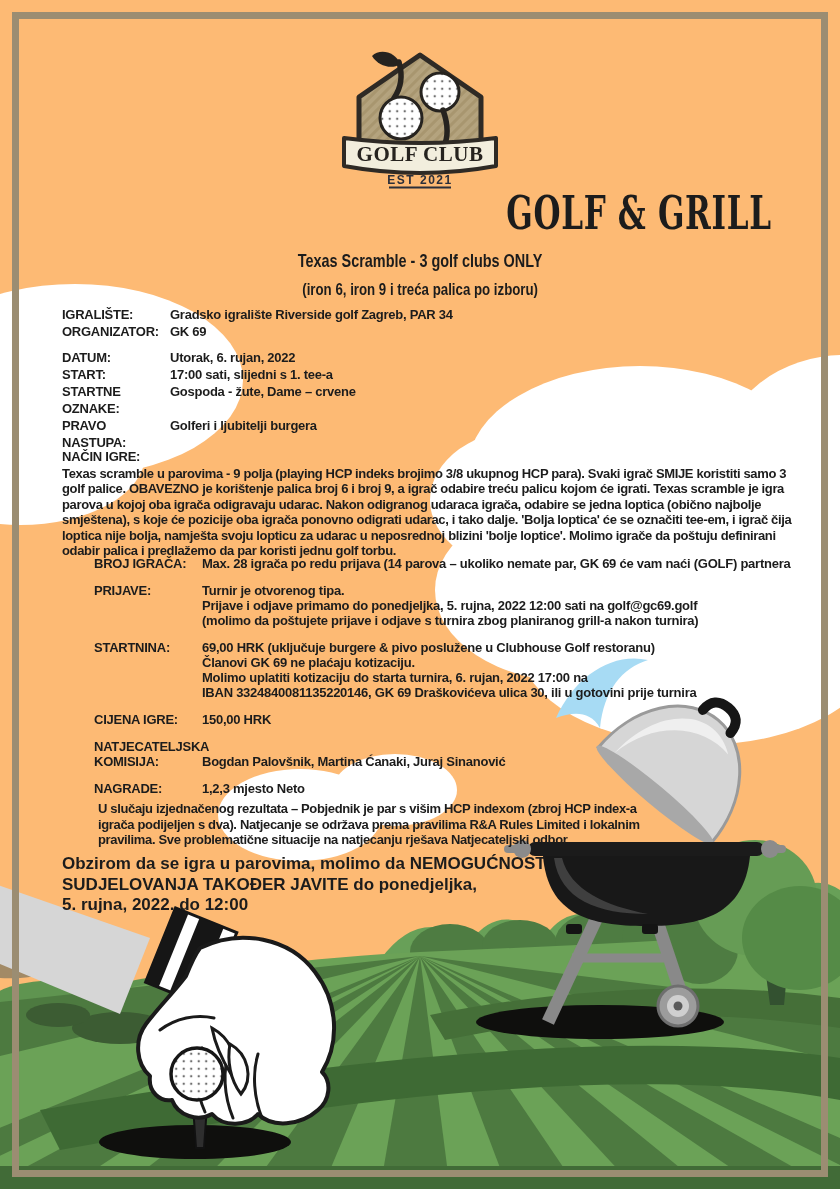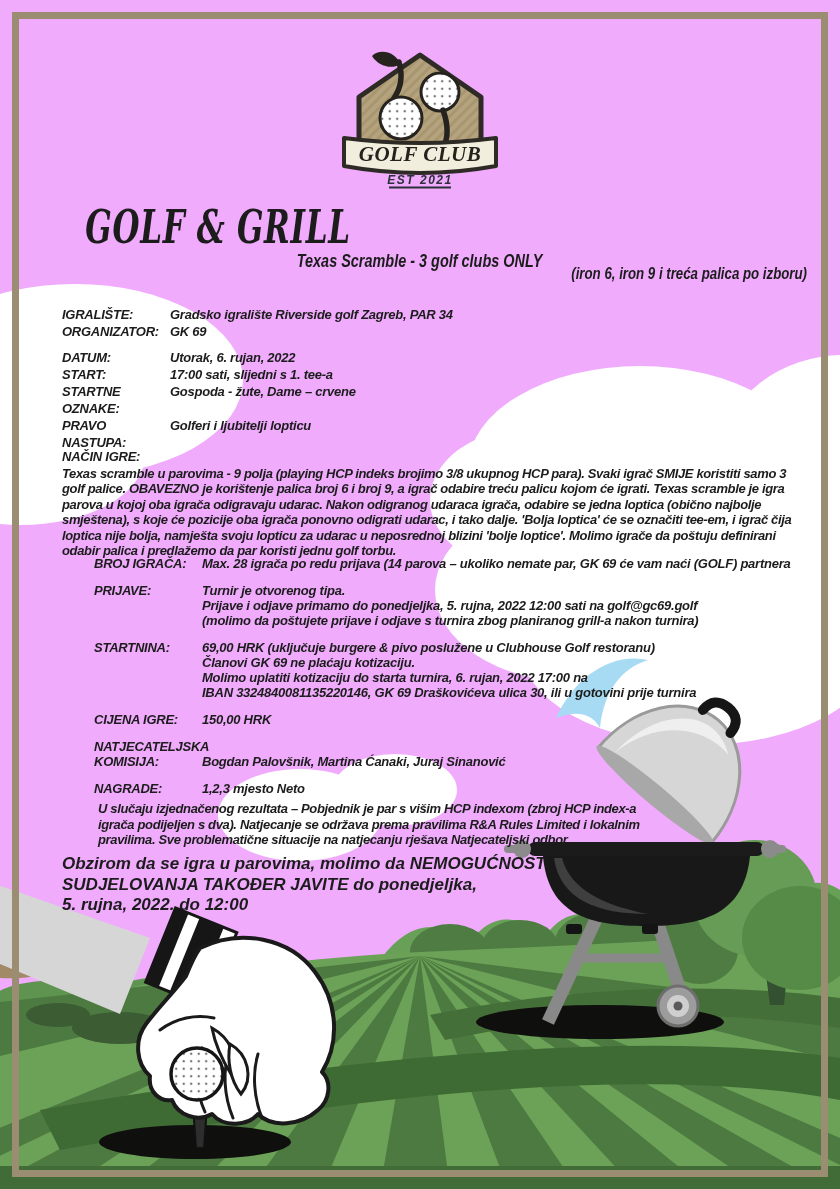--- a/index.html
+++ b/index.html
@@ -1,30 +1,30 @@
 <!DOCTYPE html>
 <html><head>
 <meta charset="utf-8">
 <style>
   html,body{margin:0;padding:0;background:#888;}
-  .poster{position:relative;width:840px;height:1189px;background:#f0abfc;overflow:hidden;
-          font-family:"Liberation Sans","DejaVu Sans",sans-serif;color:#1c1c1c;font-style:italic;}
+  .poster{position:relative;width:840px;height:1189px;background:#fdba74;overflow:hidden;
+          font-family:"Liberation Sans","DejaVu Sans",sans-serif;color:#1c1c1c;}
   .scene{position:absolute;left:0;top:0;width:840px;height:1189px;z-index:1;}
   .frame{position:absolute;left:12px;top:12px;right:12px;bottom:12px;
          border:7px solid #9b8d72;z-index:5;pointer-events:none;}
   .textlayer{position:absolute;inset:0;z-index:10;}
   .logo{position:absolute;left:326px;top:40px;width:188px;height:150px;}
-  .title-wrap{position:absolute;left:0;right:0;top:203px;text-align:left;margin-left:17px;}
+  .title-wrap{position:absolute;left:0;right:0;top:189px;text-align:right;margin-left:17px;}
   .title-wrap .t{display:inline-block;transform:scaleX(.66);transform-origin:center;
       font-family:"DejaVu Serif","Liberation Serif",serif;font-weight:bold;font-size:47px;
       line-height:1;letter-spacing:1px;white-space:nowrap;}
   .sub1-wrap{position:absolute;left:0;right:0;top:250px;text-align:center;}
   .sub1-wrap .t{display:inline-block;transform:scaleX(.76);transform-origin:center;
       font-weight:bold;font-size:19px;white-space:nowrap;}
-  .sub2-wrap{position:absolute;left:0;right:0;top:264px;text-align:right;}
+  .sub2-wrap{position:absolute;left:0;right:0;top:280px;text-align:center;}
   .sub2-wrap .t{display:inline-block;transform:scaleX(.78);transform-origin:center;
       font-weight:bold;font-size:17px;white-space:nowrap;}
   .txt{font-weight:bold;font-size:13px;letter-spacing:-0.25px;}
   .details{position:absolute;left:62px;top:306px;right:40px;}
   .details .row{line-height:17px;}
   .rows2{position:absolute;left:62px;top:556px;right:36px;}
   .rows2 .row{line-height:15px;margin-bottom:12px;padding-left:32px;}
   .row{display:grid;grid-template-columns:108px 1fr;align-items:start;}
   .row.gap{margin-top:9px;}
   .row.vbottom .vals{align-self:end;}
@@ -218,21 +218,21 @@
         </div>
         <div class="row">
           <div class="lab">STARTNE OZNAKE:</div>
           <div class="vals">
             <div>Gospoda - žute, Dame – crvene</div>
           </div>
         </div>
         <div class="row">
           <div class="lab">PRAVO NASTUPA:</div>
           <div class="vals">
-            <div>Golferi i ljubitelji lopticu</div>
+            <div>Golferi i ljubitelji burgera</div>
           </div>
         </div>
       </div>
 
     <div class="nacin txt">
       <div class="lab">NAČIN IGRE:</div>
       <p>Texas scramble u parovima - 9 polja (playing HCP indeks brojimo 3/8 ukupnog HCP para). Svaki igrač SMIJE koristiti samo 3 golf palice. OBAVEZNO je korištenje palica broj 6 i broj 9, a igrač odabire treću palicu kojom će igrati. Texas scramble je igra parova u kojoj oba igrača odigravaju udarac. Nakon odigranog udaraca igrača, odabire se jedna loptica (obično najbolje smještena), s koje će pozicije oba igrača ponovno odigrati udarac, i tako dalje. 'Bolja loptica' će se označiti tee-em, i igrač čija loptica nije bolja, namješta svoju lopticu za udarac u neposrednoj blizini 'bolje loptice'. Molimo igrače da poštuju definirani odabir palica i predlažemo da par koristi jednu golf torbu.</p>
     </div>
 
     <div class="rows2 txt">

